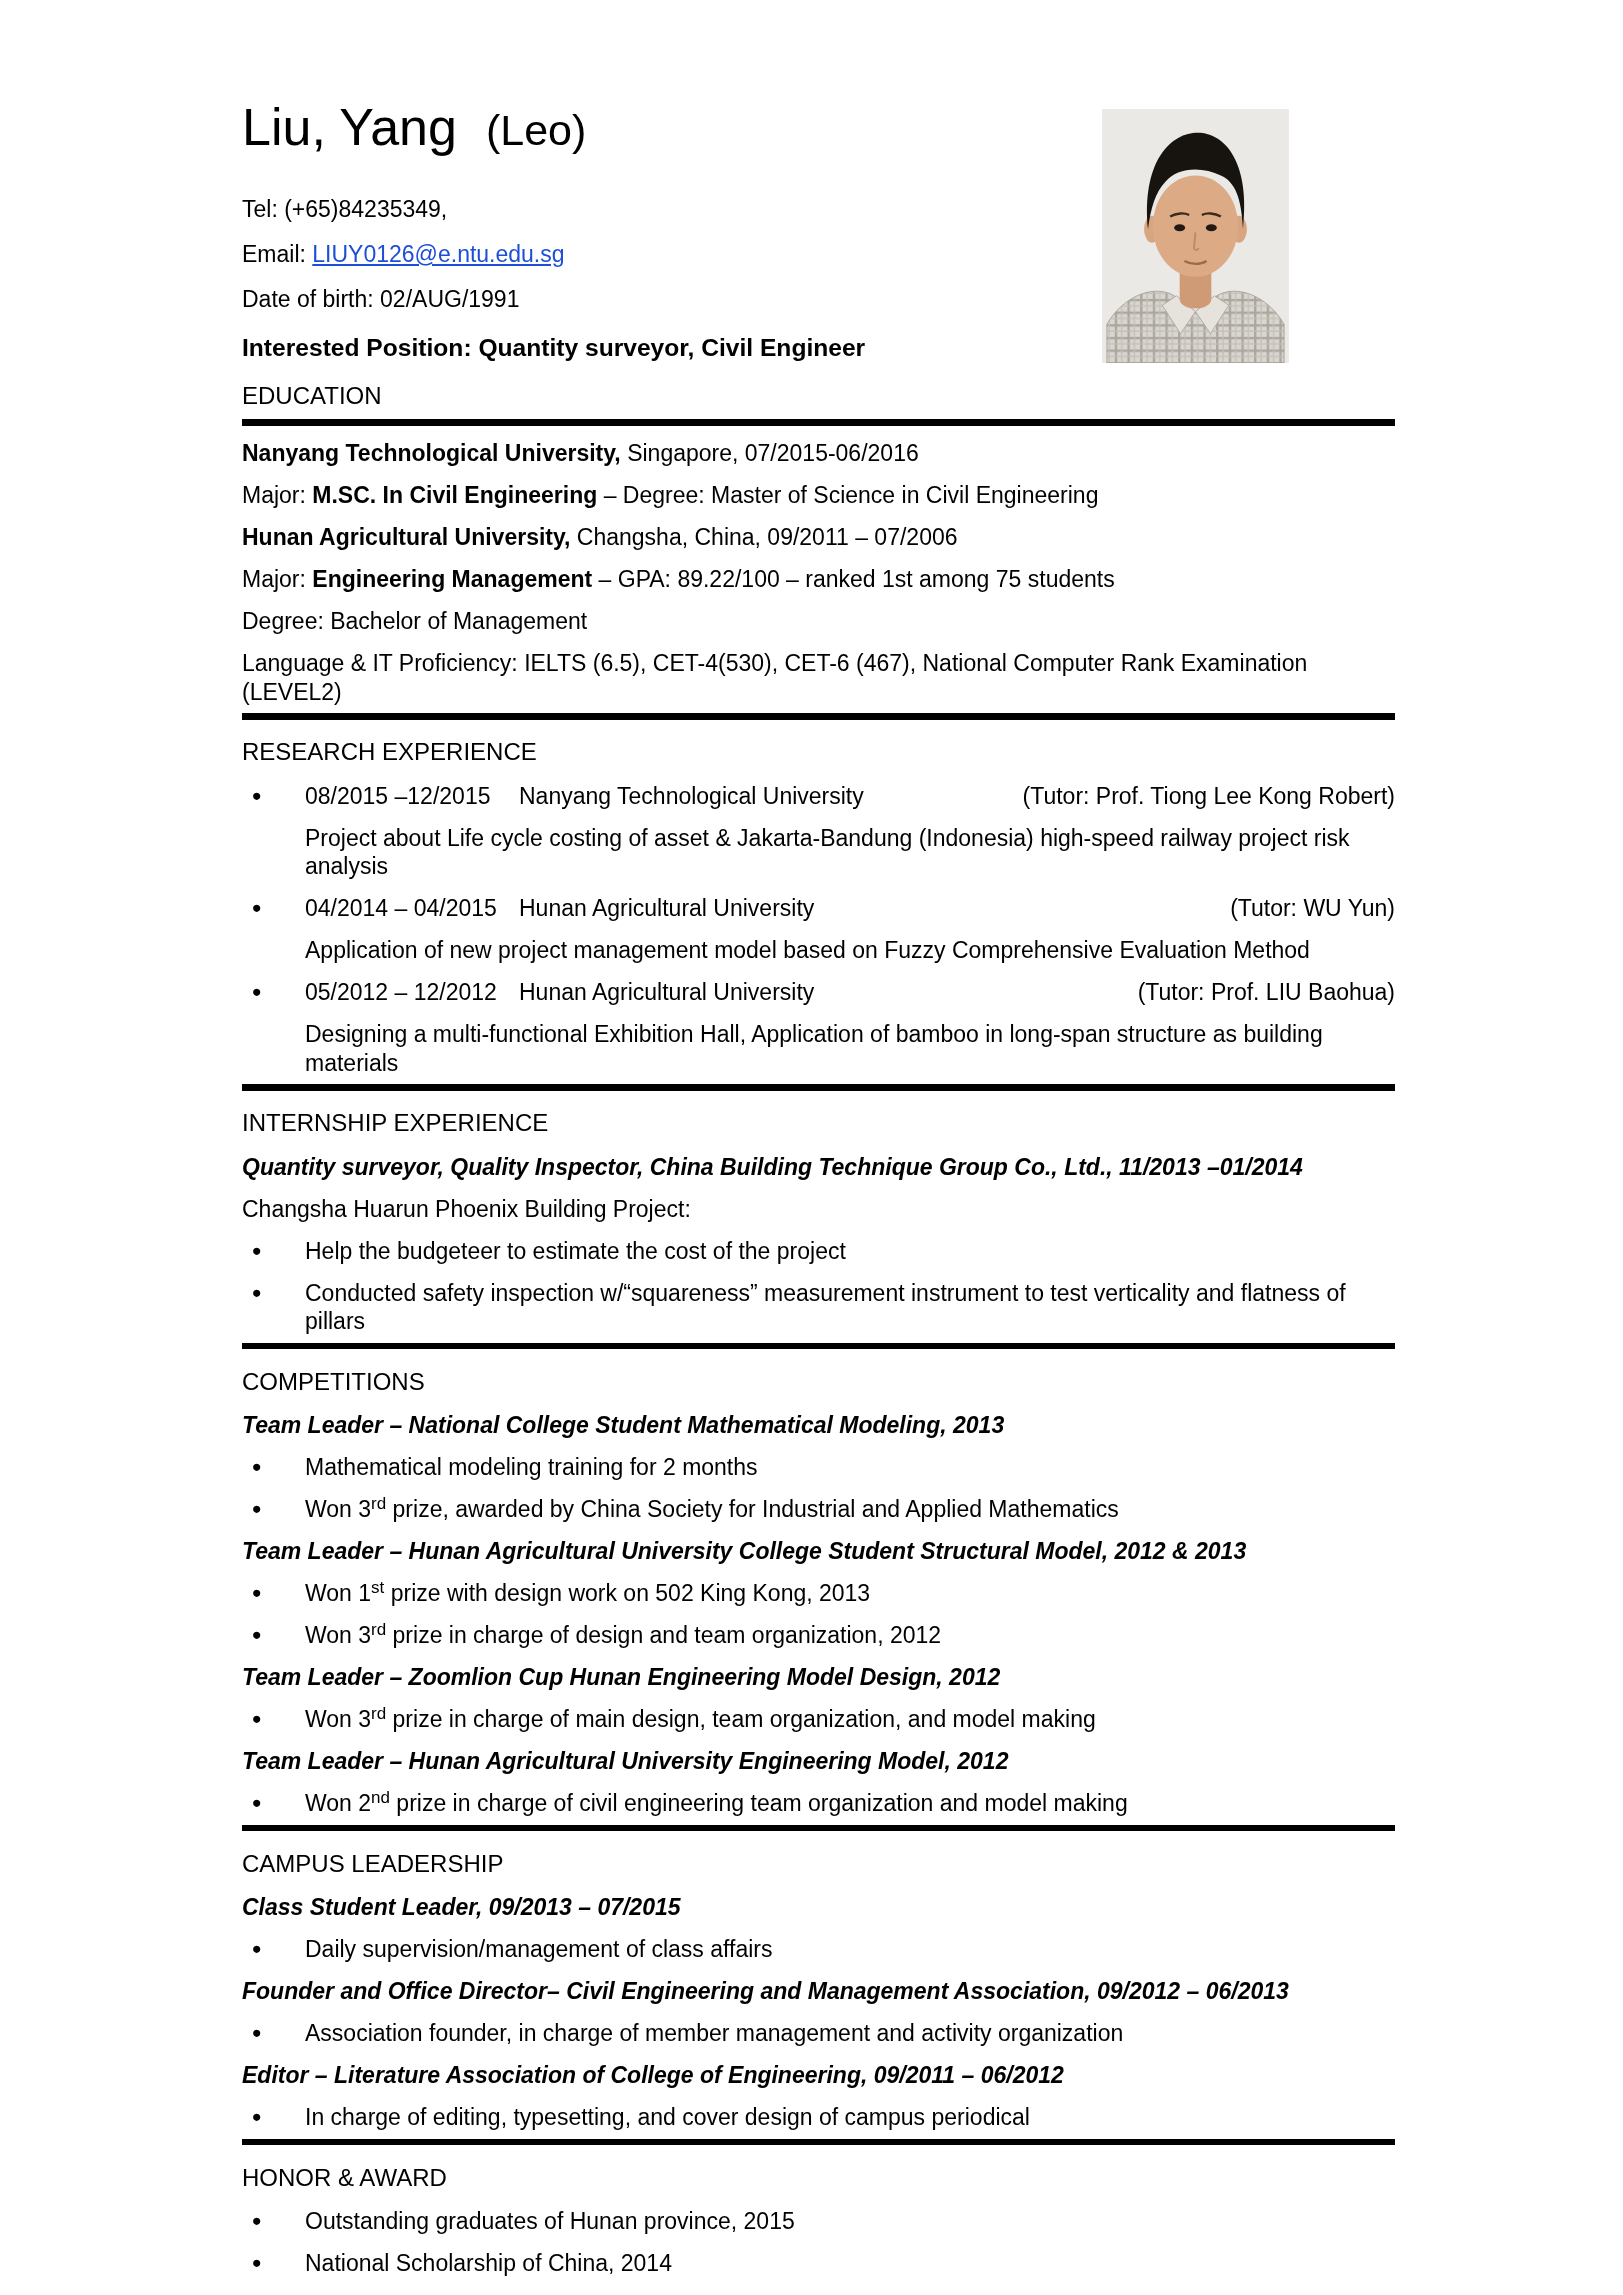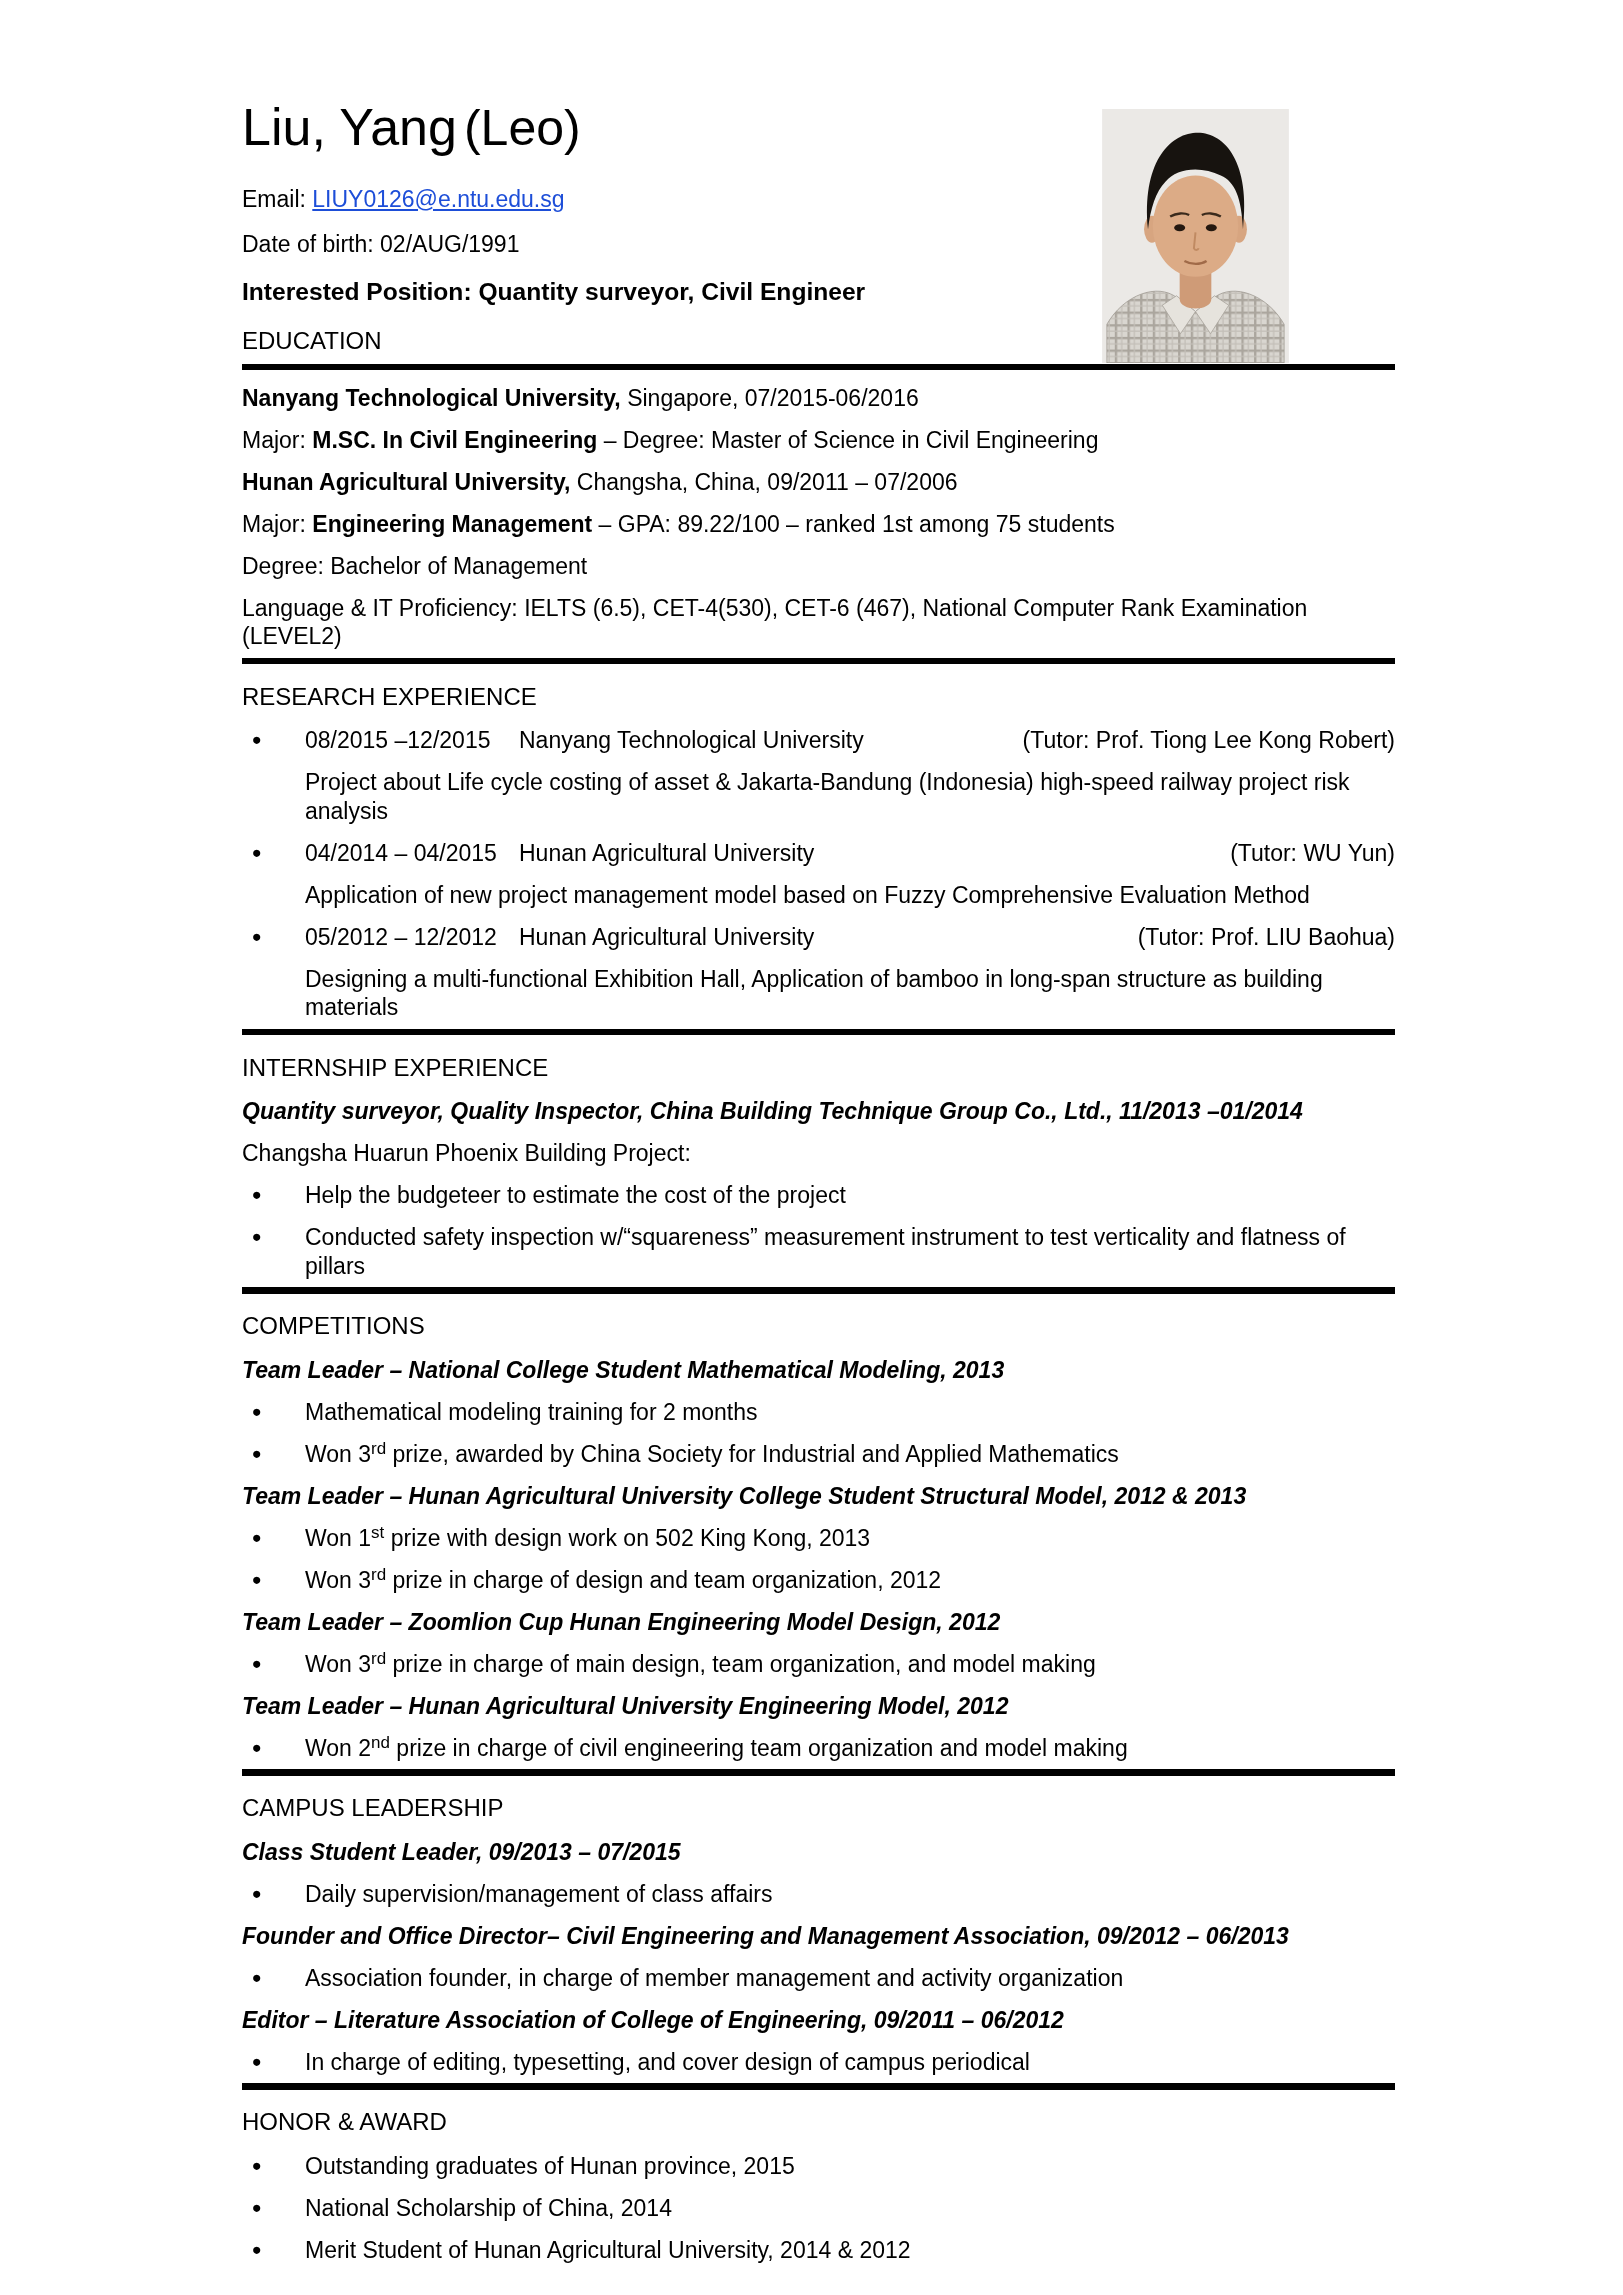--- a/index.html
+++ b/index.html
@@ -3,21 +3,21 @@
 <meta charset="utf-8">
 <style>
   html,body { margin:0; padding:0; }
   body {
     width:1623px; height:2295px; background:#ffffff; color:#000;
     font-family:"Liberation Sans", sans-serif; position:relative; overflow:hidden;
   }
   .content { position:absolute; left:242px; top:0; width:1153px; }
   .name-line { padding-top:86px; white-space:nowrap; }
   .name { font-size:52px; line-height:82px; }
-  .nick { font-size:50px; margin-left:7px; }
+  .nick { font-size:43px; margin-left:29px; }
   .contact { font-size:23px; line-height:28.5px; margin-top:16.6px; }
   .contact.first { margin-top:27px; }
   .email { color:#1d4ed8; text-decoration:underline; cursor:pointer; }
   .position { font-size:24.6px; font-weight:bold; line-height:32px; margin-top:18px; }
   .sec-title { font-size:24px; font-weight:normal; line-height:32px; margin-top:16.6px; }
   .rule { height:6.3px; background:#000; margin-top:7.1px; }
   .line { font-size:23px; line-height:28.5px; margin-top:13.5px; position:relative; }
   .line .b { font-weight:bold; }
   .line.bi { font-weight:bold; font-style:italic; }
   .line.bullet { padding-left:63px; }
@@ -30,20 +30,21 @@
   .sup { font-size:17px; line-height:0; vertical-align:8px; }
   .photo { position:absolute; left:1102px; top:109px; width:187px; height:254px; }
 </style>
 </head>
 <body>
 
 <div class="content">
   <div class="name-line">
     <span class="name">Liu, Yang</span><span class="nick">(Leo)</span>
   </div>
+  <div class="contact first">Tel: (+65)84235349,</div>
   <div class="contact"><span>Email: </span><a class="email">LIUY0126@e.ntu.edu.sg</a></div>
   <div class="contact">Date of birth: 02/AUG/1991</div>
   <div class="position">Interested Position: Quantity surveyor, Civil Engineer</div>
   <div id="sections">
       <div class="section">
         <div class="sec-title">EDUCATION</div>
         <div class="rule"></div>
         <div class="line"><span class="b ">Nanyang Technological University,</span><span> Singapore, 07/2015-06/2016</span></div>
         <div class="line"><span>Major: </span><span class="b ">M.SC. In Civil Engineering</span><span> – Degree: Master of Science in Civil Engineering</span></div>
         <div class="line"><span class="b ">Hunan Agricultural University,</span><span> Changsha, China, 09/2011 – 07/2006</span></div>

